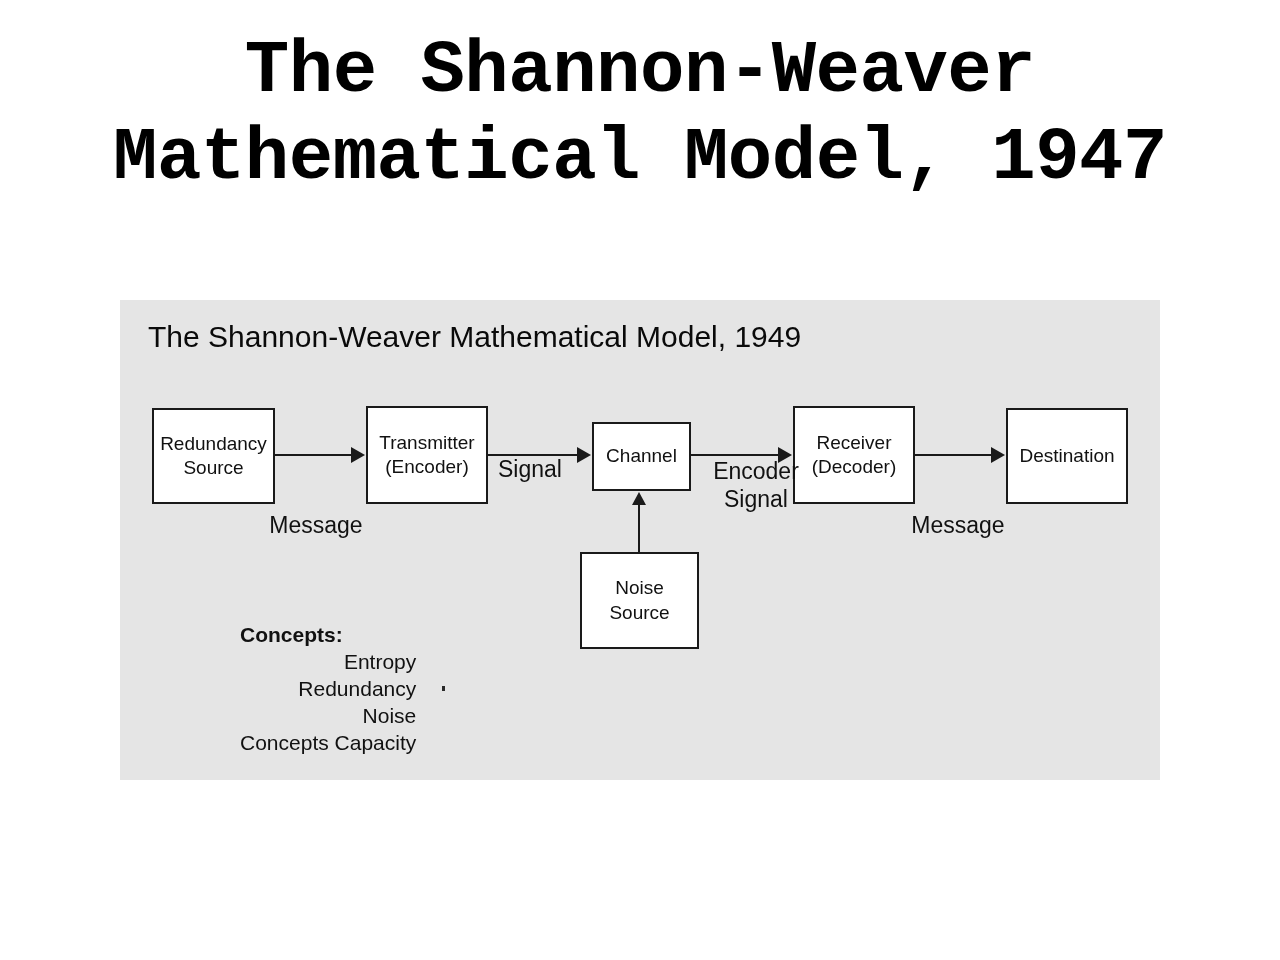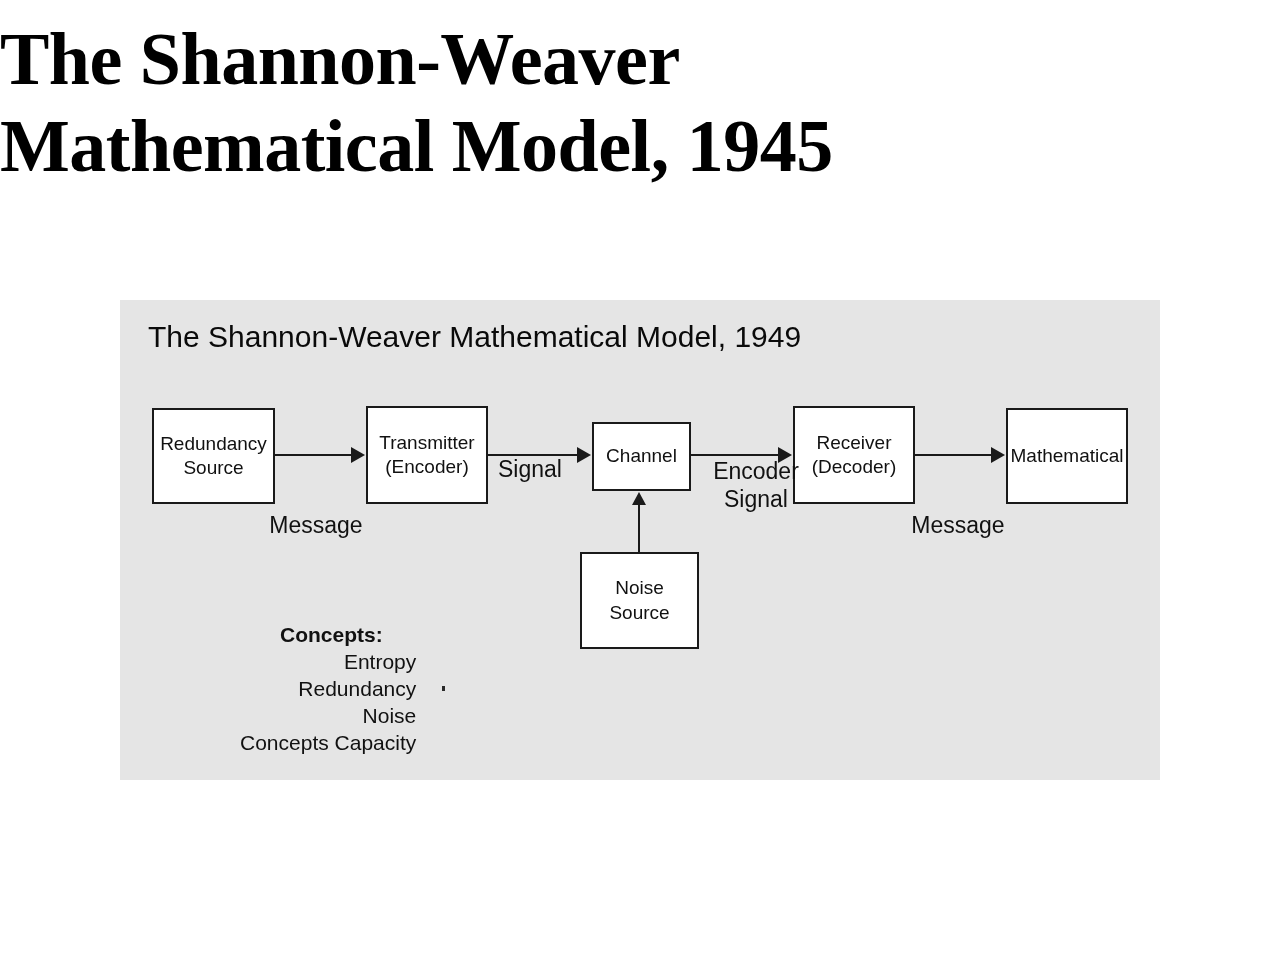--- a/index.html
+++ b/index.html
@@ -14,24 +14,24 @@
     position: relative;
     overflow: hidden;
     font-family: "Liberation Sans", sans-serif;
     color: #000000;
   }
 
   
   #slide-title {
     position: absolute;
     left: 0;
-    top: 16px;
+    top: 28px;
     width: 1280px;
-    text-align: left;
-    font-family: Liberation Serif, serif;
+    text-align: center;
+    font-family: Liberation Mono, monospace;
     font-weight: bold;
     font-size: 74px;
     line-height: 1.18;
     letter-spacing: -0.5px;
     color: #000000;
   }
   #slide-title .title-line {
     display: block;
     white-space: nowrap;
   }
@@ -149,21 +149,20 @@
     left: 120px;
     top: 322px;
     font-family: "Liberation Sans", sans-serif;
     font-size: 21px;
     line-height: 1.28;
     color: #111111;
   }
   #concepts .concepts-heading {
     font-weight: bold;
     display: block;
-    margin-left: 40px;
   }
   #concepts .concept-item {
     display: block;
     text-align: right;
   }
 
   
   #scan-artifact {
     position: absolute;
     left: 322px;
@@ -171,39 +170,39 @@
     width: 3px;
     height: 5px;
     background: #2a2a2a;
   }
 </style>
 </head>
 <body>
 
 <div id="slide-title">
   <span class="title-line">The Shannon-Weaver</span>
-  <span class="title-line">Mathematical Model, 1945</span>
+  <span class="title-line">Mathematical Model, 1947</span>
 </div>
 
 <div id="diagram">
 
   <div id="diagram-caption">The Shannon-Weaver Mathematical Model, 1949</div>
 
   <div class="node" id="node-info-source">Redundancy
 Source</div>
 
   <div class="node" id="node-transmitter">Transmitter
 (Encoder)</div>
 
   <div class="node" id="node-channel">Channel</div>
 
   <div class="node" id="node-receiver">Receiver
 (Decoder)</div>
 
-  <div class="node" id="node-destination">Mathematical</div>
+  <div class="node" id="node-destination">Destination</div>
 
   <div class="node" id="node-noise-source">Noise
 Source</div>
 
   <div class="link-line" id="link-source-transmitter"></div>
   <div class="arrowhead" id="arrow-source-transmitter"></div>
 
   <div class="link-line" id="link-transmitter-channel"></div>
   <div class="arrowhead" id="arrow-transmitter-channel"></div>
 

